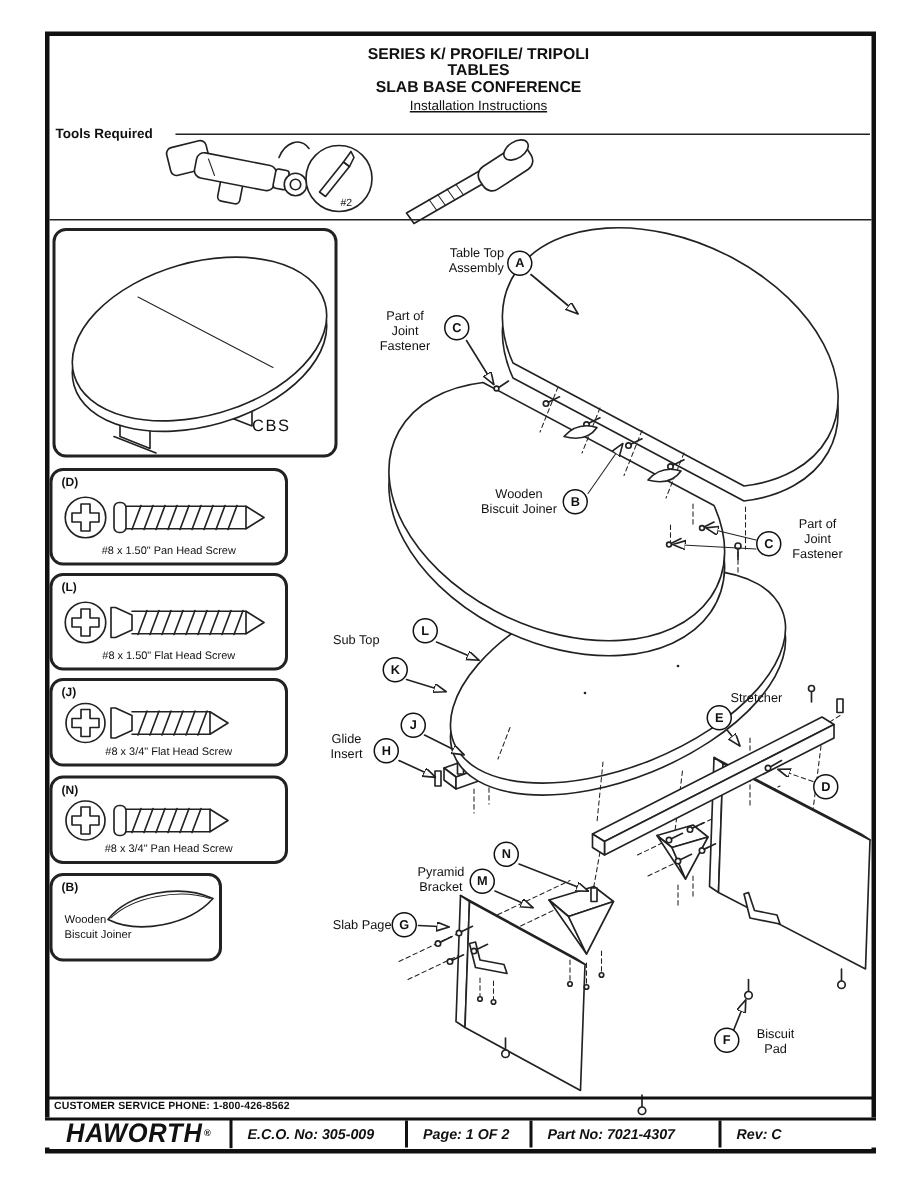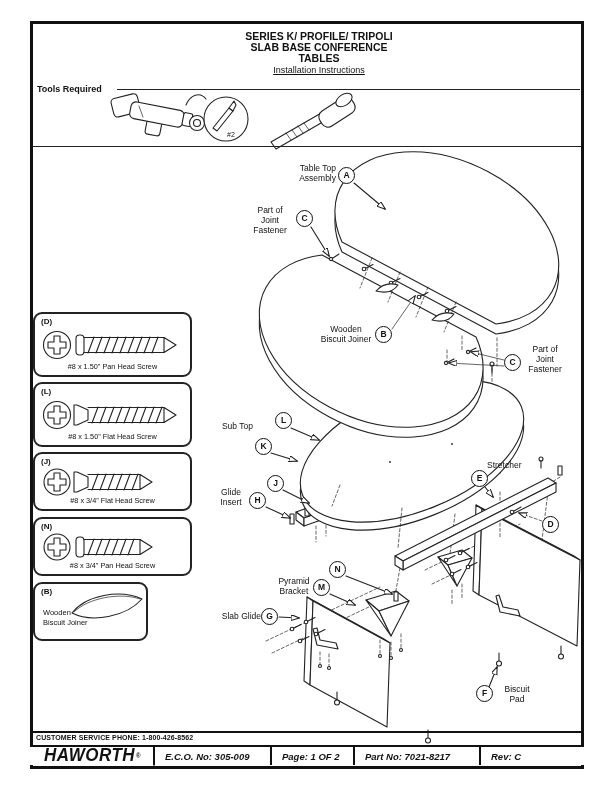--- a/index.html
+++ b/index.html
@@ -47,22 +47,22 @@
 </style>
 </head>
 <body>
 
 <div class="page">
 
   <div class="abs frame"></div>
 
   <div class="abs title">
     <div>SERIES K/ PROFILE/ TRIPOLI</div>
+    <div>TABLES</div>
     <div>SLAB BASE CONFERENCE</div>
-    <div>TABLES</div>
     <div class="subtitle">Installation Instructions</div>
   </div>
 
   <div class="abs tools-heading">Tools Required</div>
   <div class="abs rule rule-tools"></div>
 
   <svg class="abs art" style="left:100px;top:92px;" width="262" height="58" viewBox="100 92 262 58">
     <g>
       <rect x="112" y="96" width="27" height="19" rx="4" transform="rotate(-14 125 105)"></rect>
       <rect x="146" y="119" width="15" height="16" rx="3" transform="rotate(11 153 127)"></rect>
@@ -85,20 +85,31 @@
       <line x1="292" y1="130" x2="297" y2="137" class="thin"></line>
       <line x1="298" y1="126" x2="303" y2="133" class="thin"></line>
       <line x1="304" y1="123" x2="309" y2="130" class="thin"></line>
       <rect x="328" y="93" width="18" height="38" rx="7" transform="rotate(57 337 112)"></rect>
       <ellipse cx="344" cy="100" rx="9" ry="5.5" transform="rotate(-33 344 100)"></ellipse>
     </g>
   </svg>
 
   <div class="abs rule rule-main"></div>
 
+  <div class="abs pbox" style="left:35px;top:152px;width:190px;height:153px;">
+    <svg class="art" width="186" height="149" viewBox="35 152 186 149">
+      <path d="M78,256 L98,264 L98,297 L78,289 Z"></path>
+      <line x1="74" y1="289" x2="102" y2="300"></line>
+      <path d="M148,244 L166,251 L166,282 L148,275 Z"></path>
+      <ellipse cx="131" cy="231" rx="87" ry="51" transform="rotate(-16 131 231)"></ellipse>
+      <ellipse cx="131" cy="224" rx="87" ry="51" transform="rotate(-16 131 224)"></ellipse>
+      <line x1="90" y1="196" x2="180" y2="243" class="thin"></line>
+    </svg>
+    <span class="cbs-label">CBS</span>
+  </div>
 
   <div class="abs pbox" style="left:33px;top:312px;width:159px;height:65px;">
     <span class="pkey">(D)</span>
     <svg class="art" style="position:absolute;left:5px;top:13px;" width="146" height="36" viewBox="0 0 146 36">
       <circle cx="17" cy="18" r="13.5"></circle>
       <path class="nf" d="M14,9 h6 v6 h6 v6 h-6 v6 h-6 v-6 h-6 v-6 h6 Z" stroke-width="1"></path>
       <rect x="36" y="8" width="8" height="20" rx="3.5"></rect>
       <line x1="44" y1="10.5" x2="124" y2="10.5"></line>
         <line x1="44" y1="25.5" x2="124" y2="25.5"></line>
       <path d="M124,10.5 L136,18 L124,25.5 Z"></path>
@@ -375,33 +386,33 @@
       <span class="ln">Insert</span>
   </div>
   <div class="abs lbl t-l" style="left:487px;top:460px;width:55px;">
     <span class="ln">Stretcher</span>
   </div>
   <div class="abs lbl t-c" style="left:269px;top:576px;width:50px;">
     <span class="ln">Pyramid</span>
       <span class="ln">Bracket</span>
   </div>
   <div class="abs lbl t-r" style="left:211px;top:611px;width:50px;">
-    <span class="ln">Slab Glide</span>
+    <span class="ln">Slab Page</span>
   </div>
   <div class="abs lbl t-c" style="left:497px;top:684px;width:40px;">
     <span class="ln">Biscuit</span>
       <span class="ln">Pad</span>
   </div>
 
   <div class="abs cs-rule"></div>
   <div class="abs cs-text">CUSTOMER SERVICE PHONE: 1-800-426-8562</div>
   <div class="abs ftable">
     <div class="fcell flogo">
       <span>HAWORTH</span>
         <sup>®</sup>
     </div>
     <div class="fcell w-eco">E.C.O. No: 305-009</div>
     <div class="fcell w-page">Page: 1 OF 2</div>
-    <div class="fcell w-part">Part No: 7021-8217</div>
+    <div class="fcell w-part">Part No: 7021-4307</div>
     <div class="fcell w-rev">Rev: C</div>
   </div>
 
 </div>
 
 </body></html>

